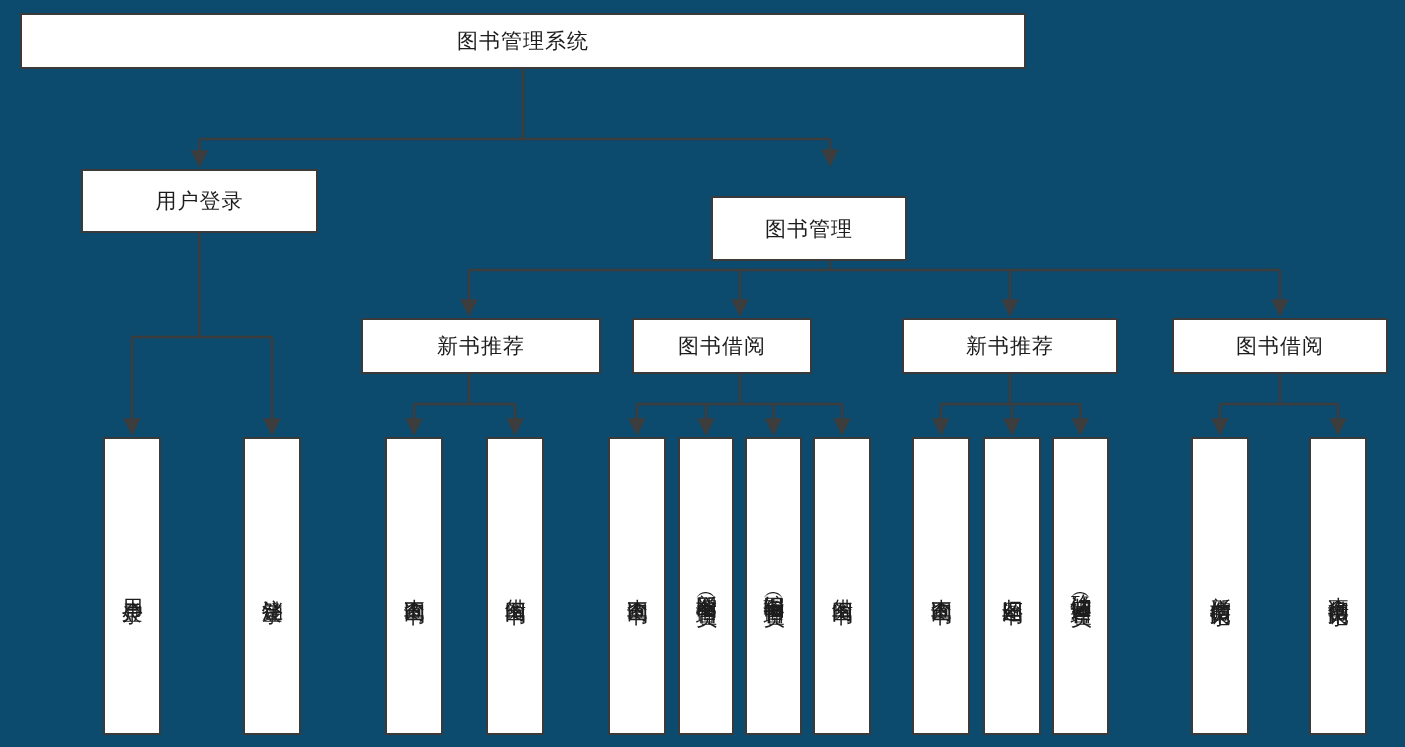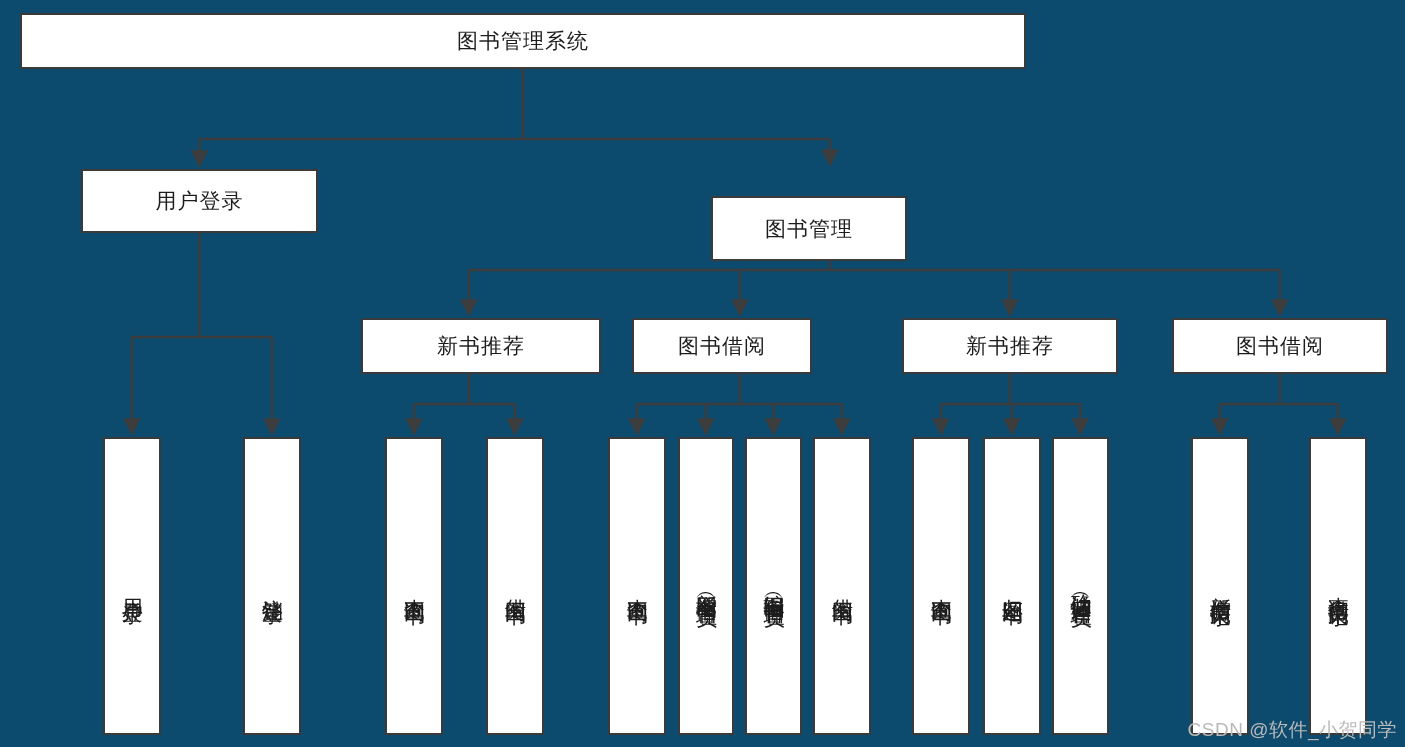--- a/index.html
+++ b/index.html
@@ -172,14 +172,13 @@
         <span class="lbl">确认归还（管理员）</span>
       </div>
       <div class="node v" style="left: 1191px; top: 437px; width: 58px; height: 298px;">
         <span class="lbl">新增借阅记录</span>
       </div>
       <div class="node v" style="left: 1309px; top: 437px; width: 58px; height: 298px;">
         <span class="lbl">查询借阅记录</span>
       </div>
     </div>
 
-  <div class="watermark">CSDN @软件_小贺同学</div>
 </div>
 
 </body></html>

